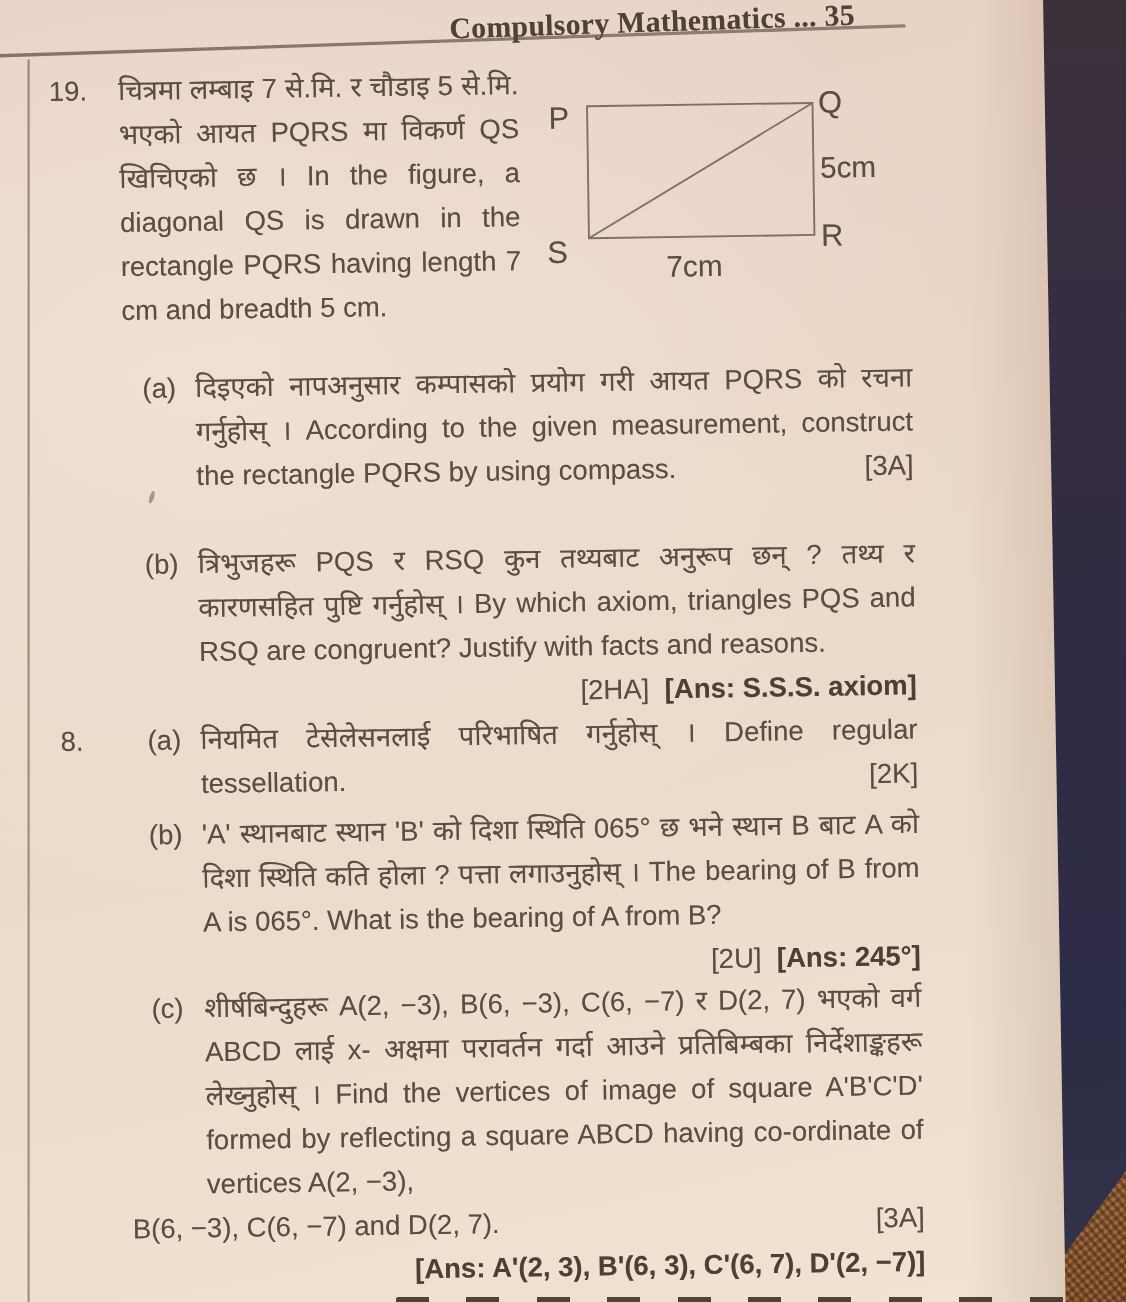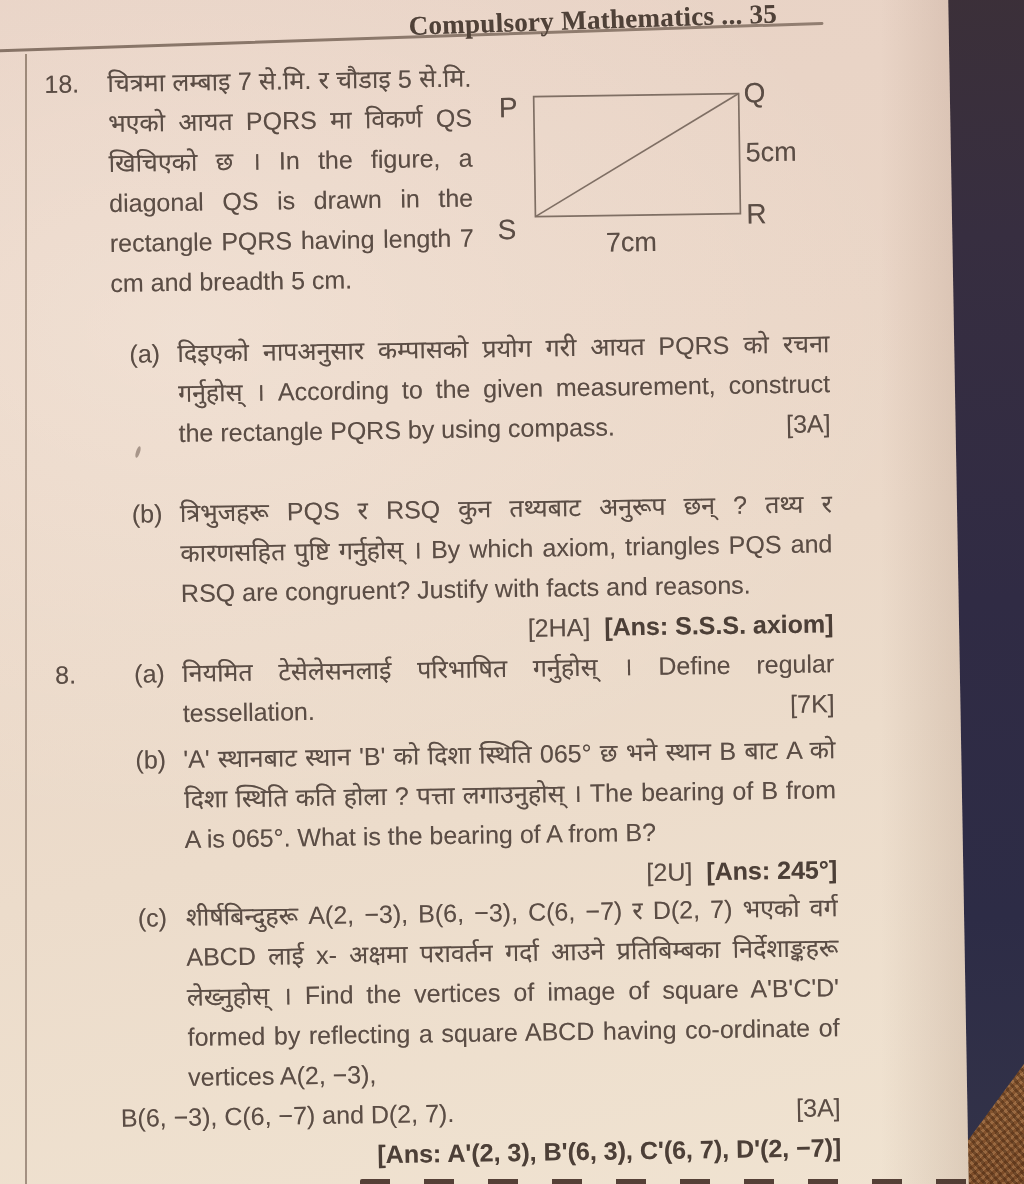--- a/index.html
+++ b/index.html
@@ -97,21 +97,21 @@
 
 <div class="paper">
   <div class="margin-line"></div>
   <div class="bottom-marks"></div>
   <div class="stray"></div>
 
   <div class="content">
     <div class="rule-top"></div>
     <div class="header">Compulsory Mathematics ... 35</div>
 
-    <div class="qnum" id="qnum10">18.</div>
+    <div class="qnum" id="qnum10">19.</div>
 
     <div class="intro">
       <div class="figurebox">
         <svg viewBox="0 0 322 204" width="322" height="204">
           <polygon class="fig-line" points="48,38 253,38 253,158 48,158"></polygon>
           <line class="fig-line" x1="48" y1="158" x2="253" y2="38"></line>
           <text class="fig-text" x="13" y="58">P</text>
           <text class="fig-text" x="258" y="47">Q</text>
           <text class="fig-text" x="259" y="168">R</text>
           <text class="fig-text" x="10" y="180">S</text>
@@ -137,21 +137,21 @@
         <span class="tail"><span class="marks">[2HA]</span><span class="ans">[Ans: S.S.S. axiom]</span></span>
       </p>
     </div>
 
     <div class="qnum" id="qnum11">8.</div>
 
     <div class="part" id="part11a">
       <span class="plabel">(a)</span>
       <p class="ptext">
         <span>नियमित टेसेलेसनलाई परिभाषित गर्नुहोस् । Define regular tessellation.</span>
-        <span class="tail"><span class="marks">[7K]</span></span>
+        <span class="tail"><span class="marks">[2K]</span></span>
       </p>
     </div>
 
     <div class="part" id="part11b">
       <span class="plabel">(b)</span>
       <p class="ptext">
         <span>'A' स्थानबाट स्थान 'B' को दिशा स्थिति 065° छ भने स्थान B बाट A को दिशा स्थिति कति होला ? पत्ता लगाउनुहोस् । The bearing of B from A is 065°. What is the bearing of A from B?</span>
         <span class="tail"><span class="marks">[2U]</span><span class="ans">[Ans: 245°]</span></span>
       </p>
     </div>

